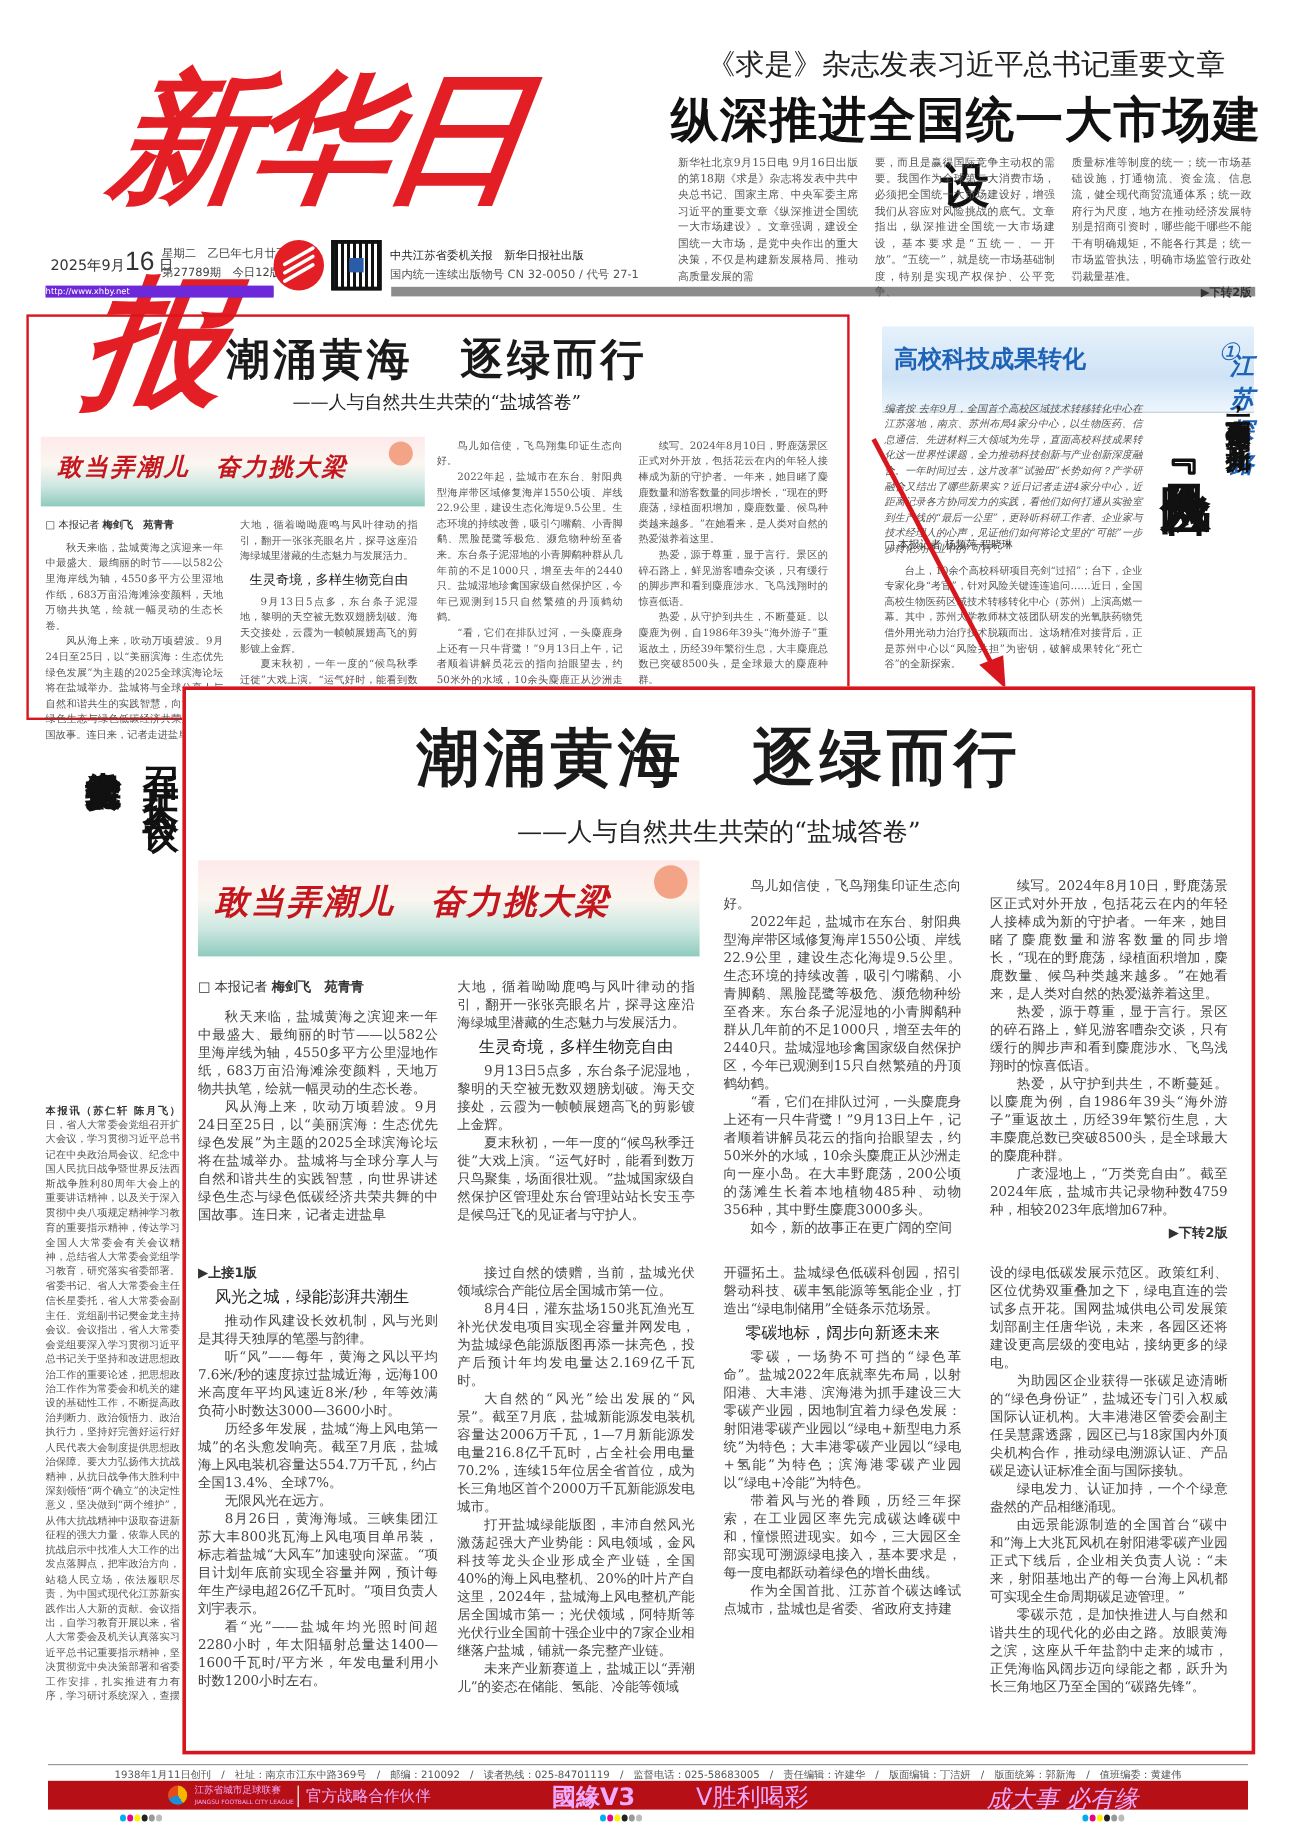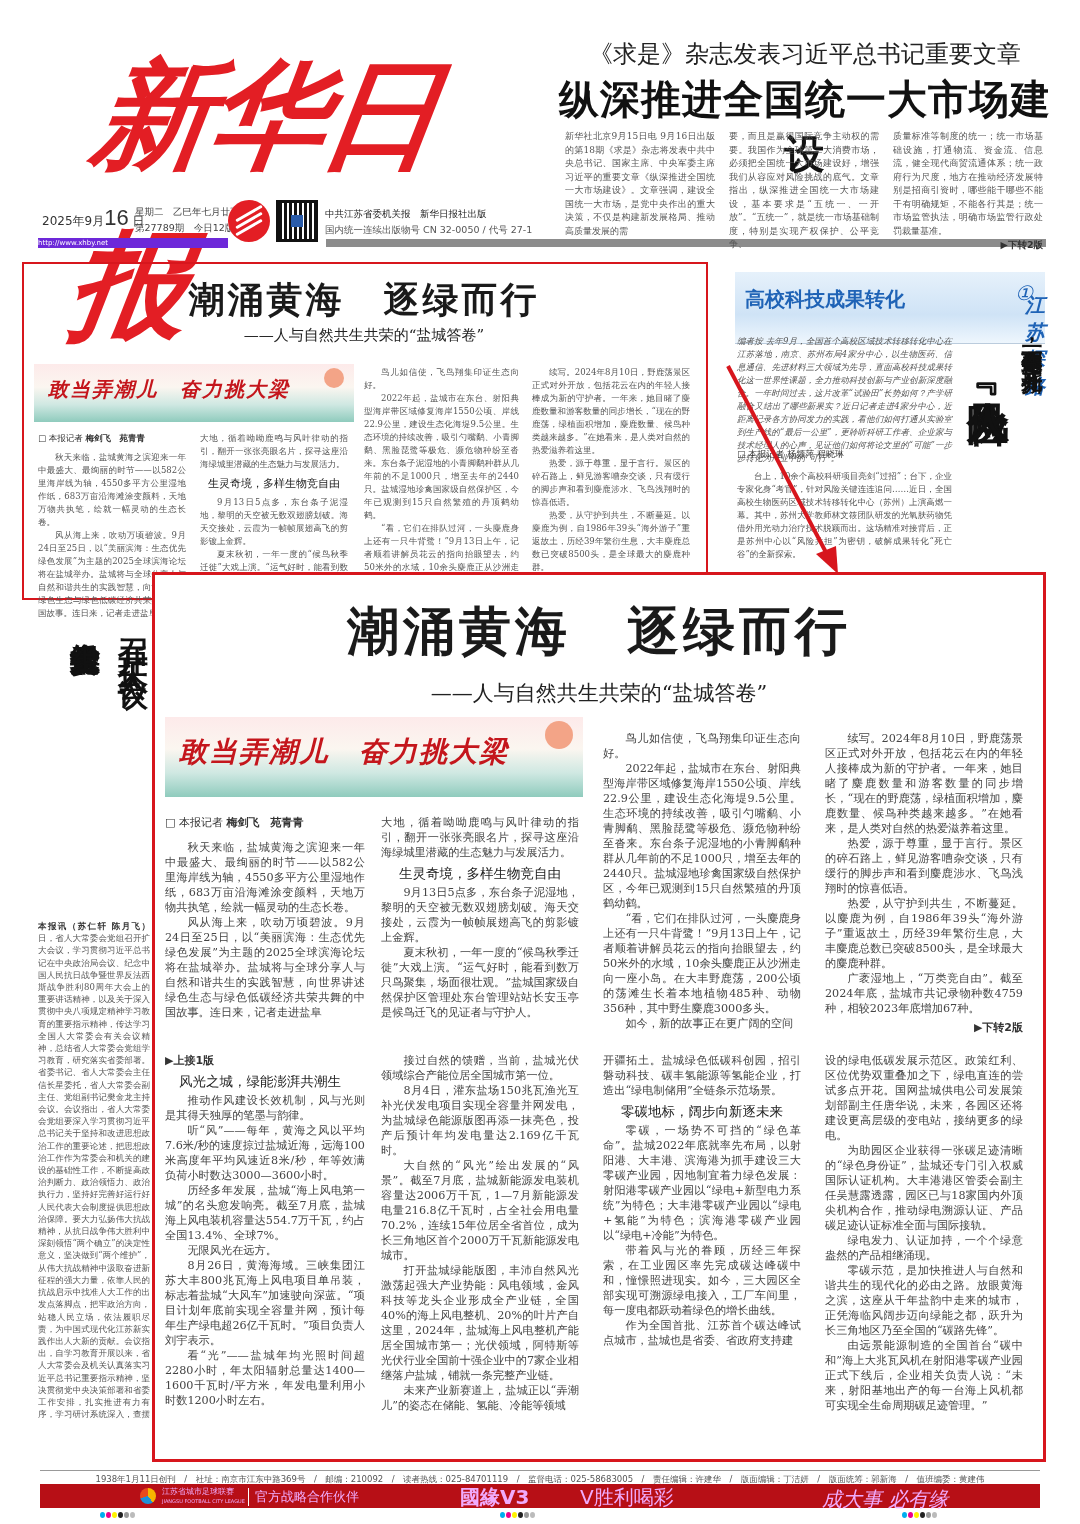--- a/index.html
+++ b/index.html
@@ -193,29 +193,29 @@
     <p>接过自然的馈赠，当前，盐城光伏领域综合产能位居全国城市第一位。</p>
     <p>8月4日，灌东盐场150兆瓦渔光互补光伏发电项目实现全容量并网发电，为盐城绿色能源版图再添一抹亮色，投产后预计年均发电量达2.169亿千瓦时。</p>
     <p>大自然的“风光”绘出发展的“风景”。截至7月底，盐城新能源发电装机容量达2006万千瓦，1—7月新能源发电量216.8亿千瓦时，占全社会用电量70.2%，连续15年位居全省首位，成为长三角地区首个2000万千瓦新能源发电城市。</p>
     <p>打开盐城绿能版图，丰沛自然风光激荡起强大产业势能：风电领域，金风科技等龙头企业形成全产业链，全国40%的海上风电整机、20%的叶片产自这里，2024年，盐城海上风电整机产能居全国城市第一；光伏领域，阿特斯等光伏行业全国前十强企业中的7家企业相继落户盐城，铺就一条完整产业链。</p>
     <p>未来产业新赛道上，盐城正以“弄潮儿”的姿态在储能、氢能、冷能等领域</p>
   </div>
   <div class="abs zbody" style="left:448px;top:478px;width:198px">
     <div>开疆拓土。盐城绿色低碳科创园，招引磐动科技、碳丰氢能源等氢能企业，打造出“绿电制储用”全链条示范场景。</div>
     <div class="zsect">零碳地标，阔步向新逐未来</div>
     <p>零碳，一场势不可挡的“绿色革命”。盐城2022年底就率先布局，以射阳港、大丰港、滨海港为抓手建设三大零碳产业园，因地制宜着力绿色发展：射阳港零碳产业园以“绿电+新型电力系统”为特色；大丰港零碳产业园以“绿电+氢能”为特色；滨海港零碳产业园以“绿电+冷能”为特色。</p>
-    <p>带着风与光的眷顾，历经三年探索，在工业园区率先完成碳达峰碳中和，憧憬照进现实。如今，三大园区全部实现可溯源绿电接入，工厂车间里，每一度电都跃动着绿色的增长曲线。</p>
+    <p>带着风与光的眷顾，历经三年探索，在工业园区率先完成碳达峰碳中和，憧憬照进现实。如今，三大园区全部实现可溯源绿电接入，基本要求是，每一度电都跃动着绿色的增长曲线。</p>
     <p>作为全国首批、江苏首个碳达峰试点城市，盐城也是省委、省政府支持建</p>
   </div>
   <div class="abs zbody" style="left:670px;top:478px;width:198px">
     <div>设的绿电低碳发展示范区。政策红利、区位优势双重叠加之下，绿电直连的尝试多点开花。国网盐城供电公司发展策划部副主任唐华说，未来，各园区还将建设更高层级的变电站，接纳更多的绿电。</div>
     <p>为助园区企业获得一张碳足迹清晰的“绿色身份证”，盐城还专门引入权威国际认证机构。大丰港港区管委会副主任吴慧露透露，园区已与18家国内外顶尖机构合作，推动绿电溯源认证、产品碳足迹认证标准全面与国际接轨。</p>
     <p>绿电发力、认证加持，一个个绿意盎然的产品相继涌现。</p>
+    <p>由远景能源制造的全国首台“碳中和”海上大兆瓦风机在射阳港零碳产业园正式下线后，企业相关负责人说：“未来，射阳基地出产的每一台海上风机都可实现全生命周期碳足迹管理。”</p>
     <p>零碳示范，是加快推进人与自然和谐共生的现代化的必由之路。放眼黄海之滨，这座从千年盐韵中走来的城市，正凭海临风阔步迈向绿能之都，跃升为长三角地区乃至全国的“碳路先锋”。</p>
-    <p>由远景能源制造的全国首台“碳中和”海上大兆瓦风机在射阳港零碳产业园正式下线后，企业相关负责人说：“未来，射阳基地出产的每一台海上风机都可实现全生命周期碳足迹管理。”</p>
   </div>
 </div>
 
 <div class="abs footer-info">1938年1月11日创刊　/　社址：南京市江东中路369号　/　邮编：210092　/　读者热线：025-84701119　/　监督电话：025-58683005　/　责任编辑：许建华　/　版面编辑：丁洁妍　/　版面统筹：郭新海　/　值班编委：黄建伟</div>
 <div class="abs adbar">
   <span class="abs" style="left:100px;top:4px;width:16px;height:16px;border-radius:50%;background:conic-gradient(#f7b500 0 40%,#1e8fd6 40% 70%,#e84a1a 70%)"></span>
   <span class="abs" style="left:122px;top:3px;font-size:8px;line-height:9px">
     <span>江苏省城市足球联赛</span><br>
     <span style="font-size:5px">JIANGSU FOOTBALL CITY LEAGUE</span>
   </span>

